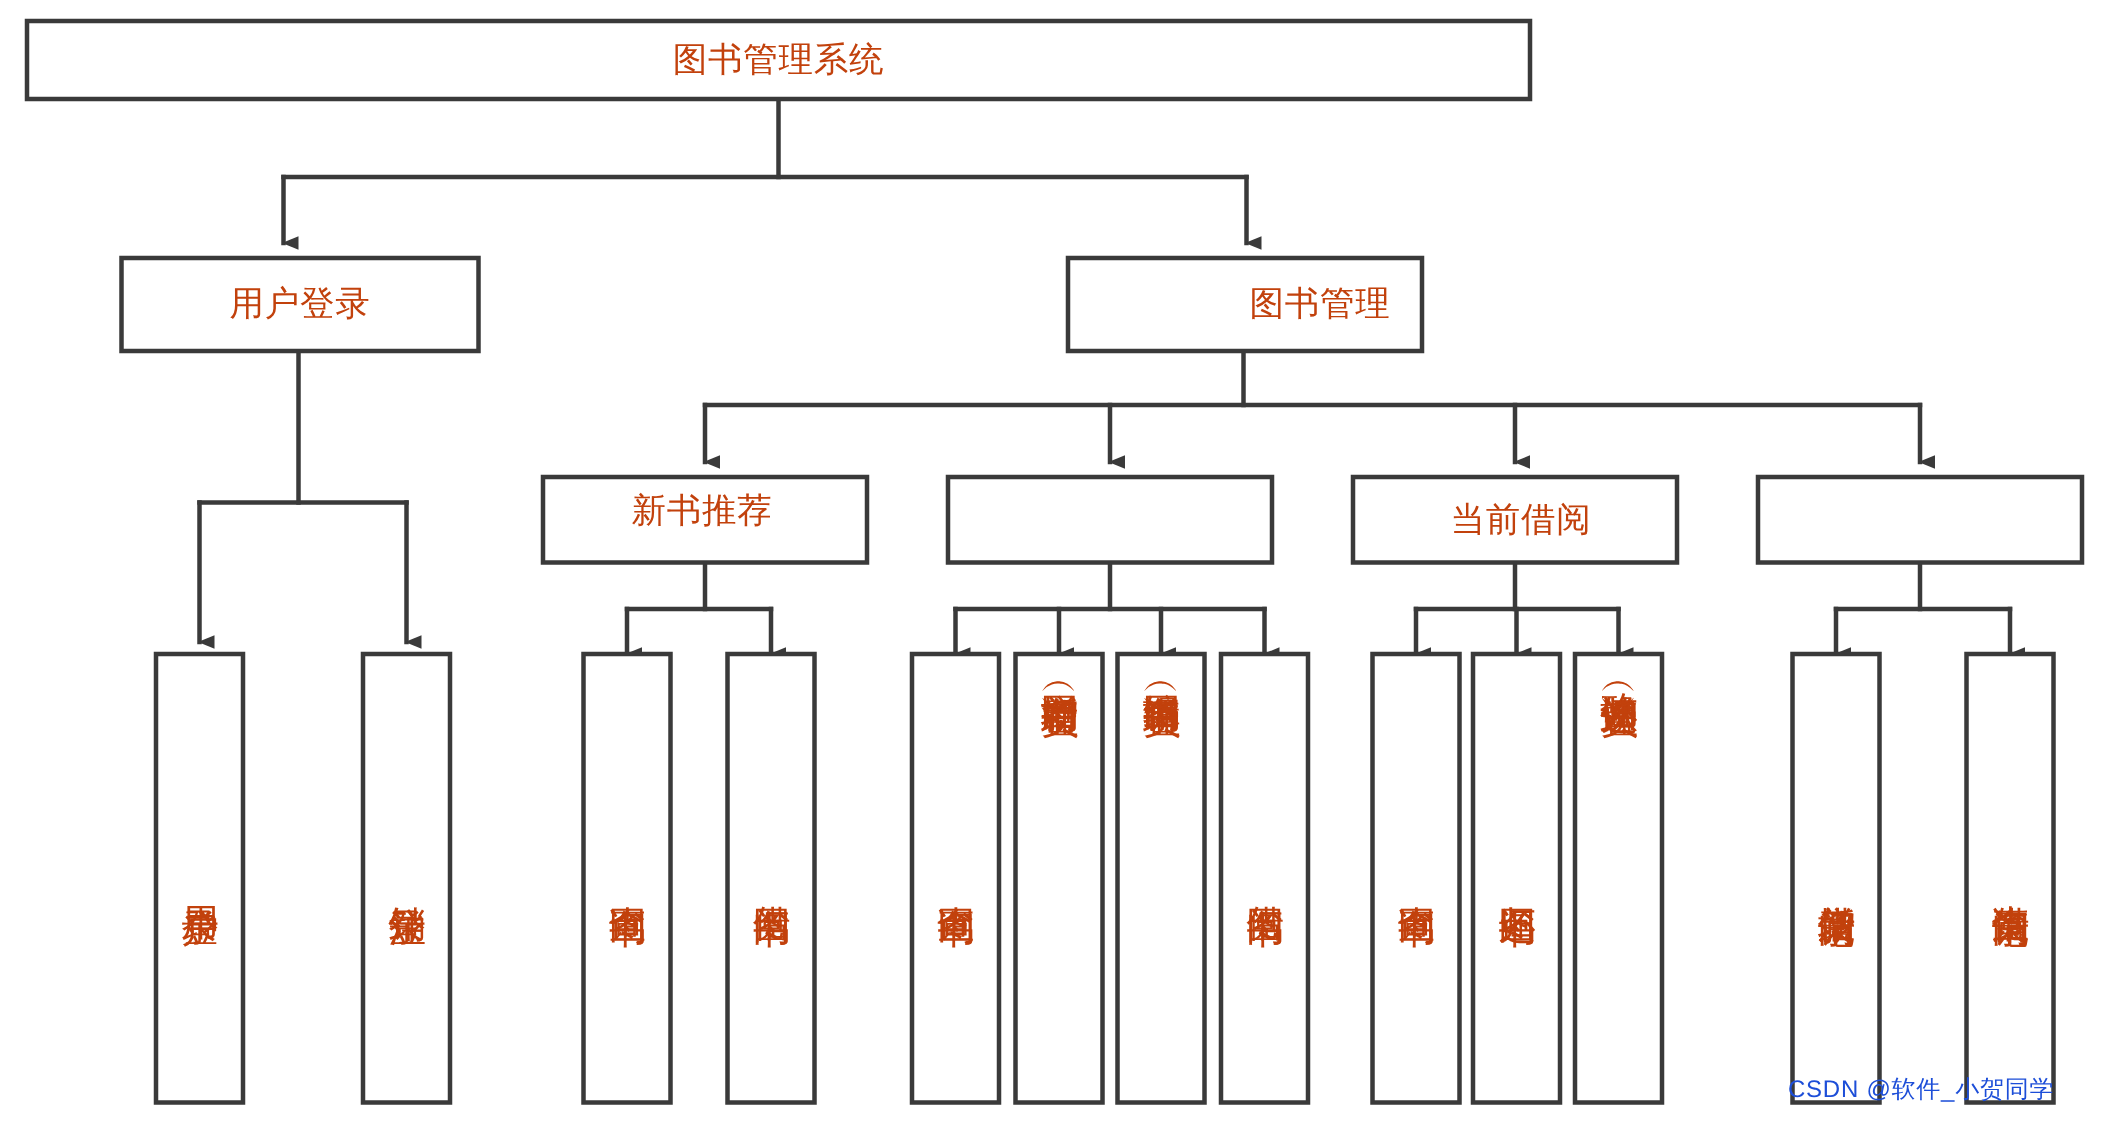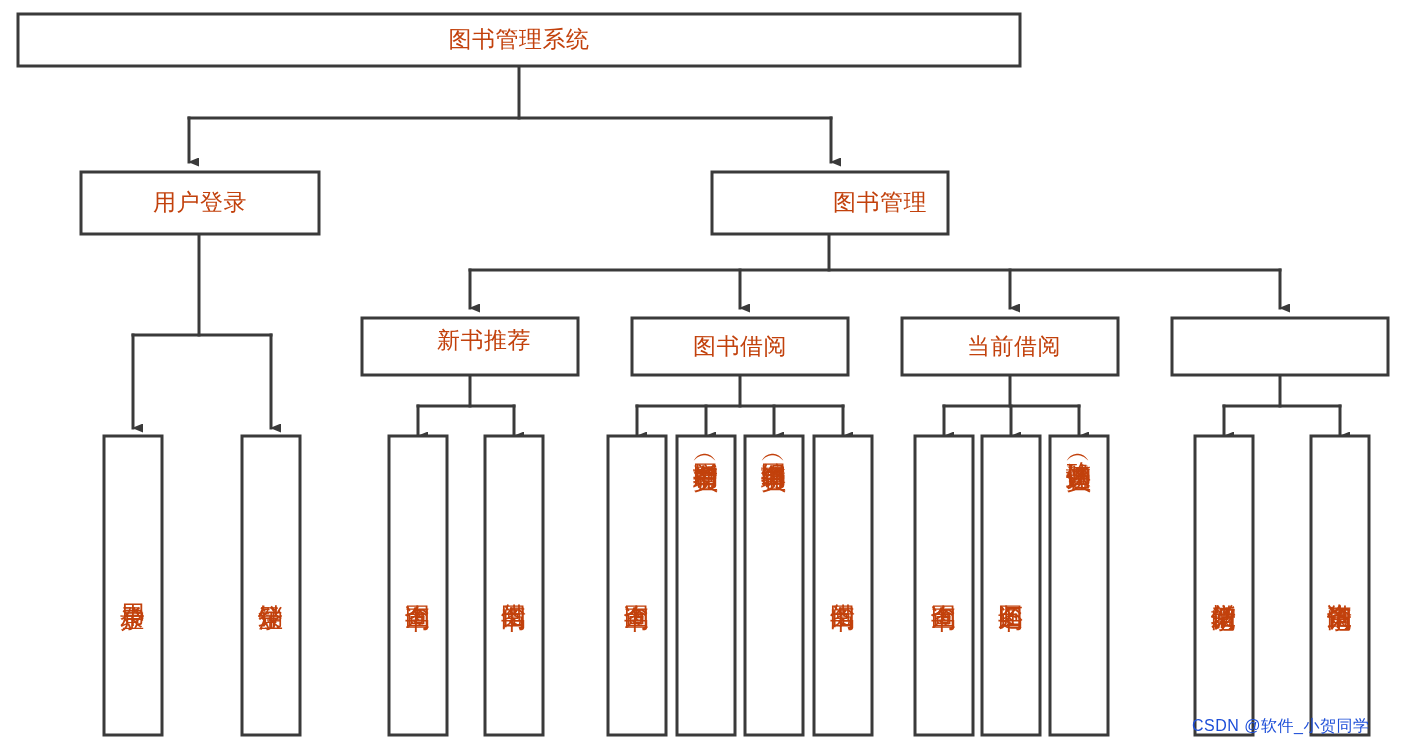--- a/index.html
+++ b/index.html
@@ -172,22 +172,21 @@
 
     <rect class="node-box" x="1195" y="436" width="58" height="299"></rect>
     <rect class="node-box" x="1311" y="436" width="58" height="299"></rect>
   </svg>
 
   <div class="node-label horizontal" style="left:18px;  top:14px;  width:1002px; height:52px;">图书管理系统</div>
 
   <div class="node-label horizontal" style="left:81px;  top:172px; width:238px; height:62px;">用户登录</div>
   <div class="node-label horizontal" style="left:728px; top:172px; width:216px; height:62px;margin-left:44px;">图书管理</div>
 
-  <div class="node-label horizontal" style="left:376px; top:318px; width:216px; height:46px;">新书推荐</div>
-  <div class="node-label horizontal" style="left:632px; top:318px; width:216px; height:57px;">图书借阅</div>
+  <div class="node-label horizontal" style="left:360px; top:318px; width:216px; height:46px;">新书推荐</div>
   <div class="node-label horizontal" style="left:902px; top:318px; width:224px; height:57px;">当前借阅</div>
 
   <div class="node-label vertical centered" style="left:104px; top:436px; width:58px; height:299px;">用户登录</div>
   <div class="node-label vertical centered" style="left:242px; top:436px; width:58px; height:299px;">注销登录</div>
 
   <div class="node-label vertical centered" style="left:389px; top:436px; width:58px; height:299px;">查询图书</div>
   <div class="node-label vertical centered" style="left:485px; top:436px; width:58px; height:299px;">借阅图书</div>
 
   <div class="node-label vertical centered" style="left:608px; top:436px; width:58px; height:299px;">查询图书</div>
   <div class="node-label vertical" style="left:677px; top:436px; width:58px; height:299px;">新增图书（管理员）</div>

